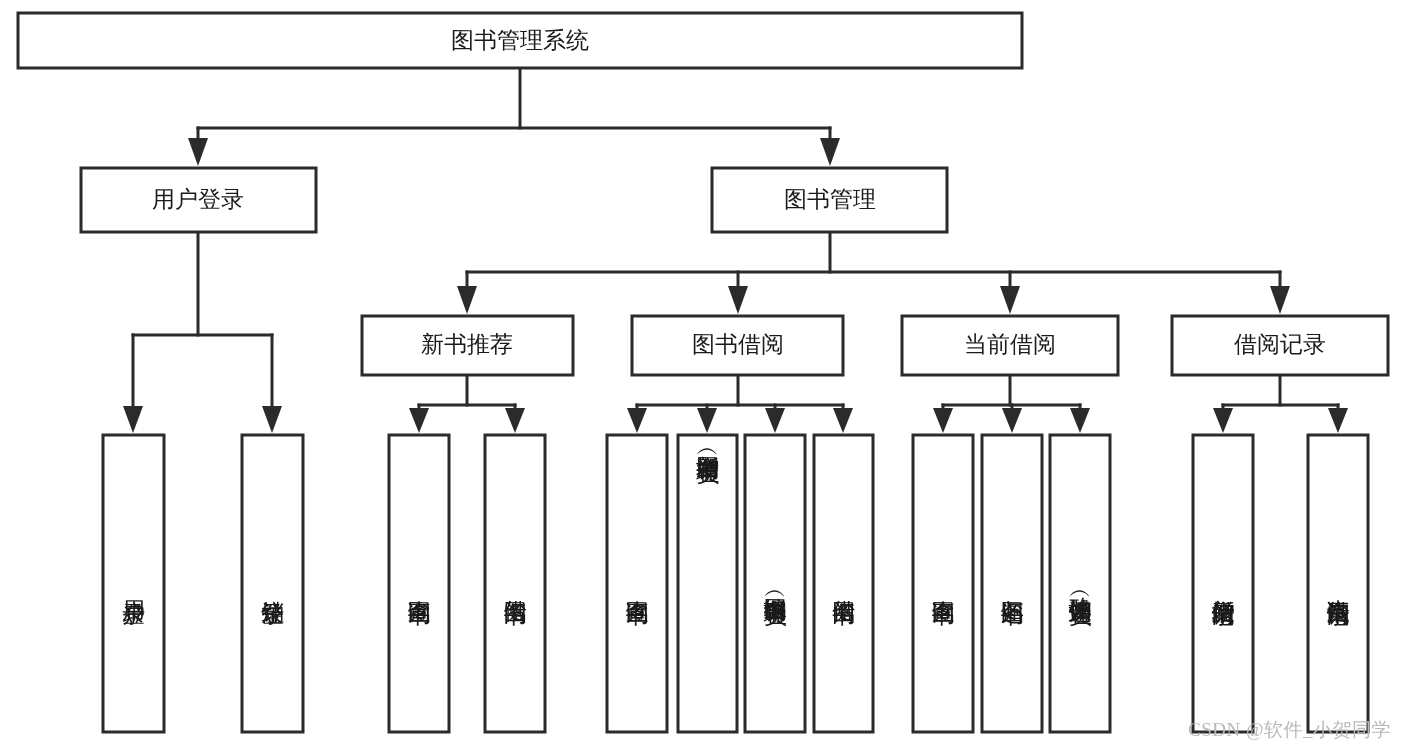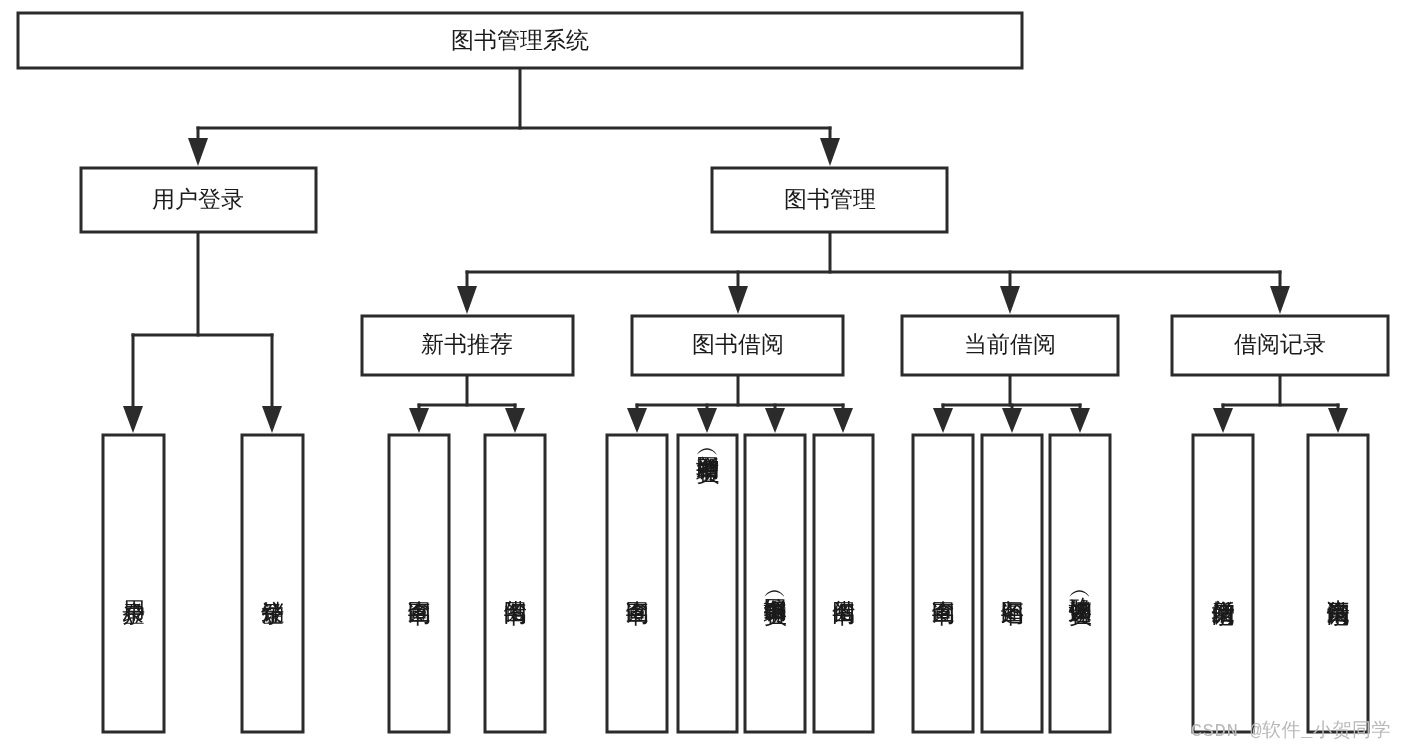--- a/index.html
+++ b/index.html
@@ -57,21 +57,21 @@
     text-orientation: upright;
     text-align: center;
     letter-spacing: 1px;
     white-space: pre;
     pointer-events: none;
   }
   .watermark {
     position: absolute;
     right: 14px;
     bottom: 4px;
-    font-family: Liberation Mono, monospace;
+    font-family: Liberation Serif, serif;
     font-size: 19px;
     color: #b9b9b9;
     letter-spacing: 0.5px;
     white-space: nowrap;
   }
 </style>
 </head>
 <body>
 
 <div id="diagram-root">

